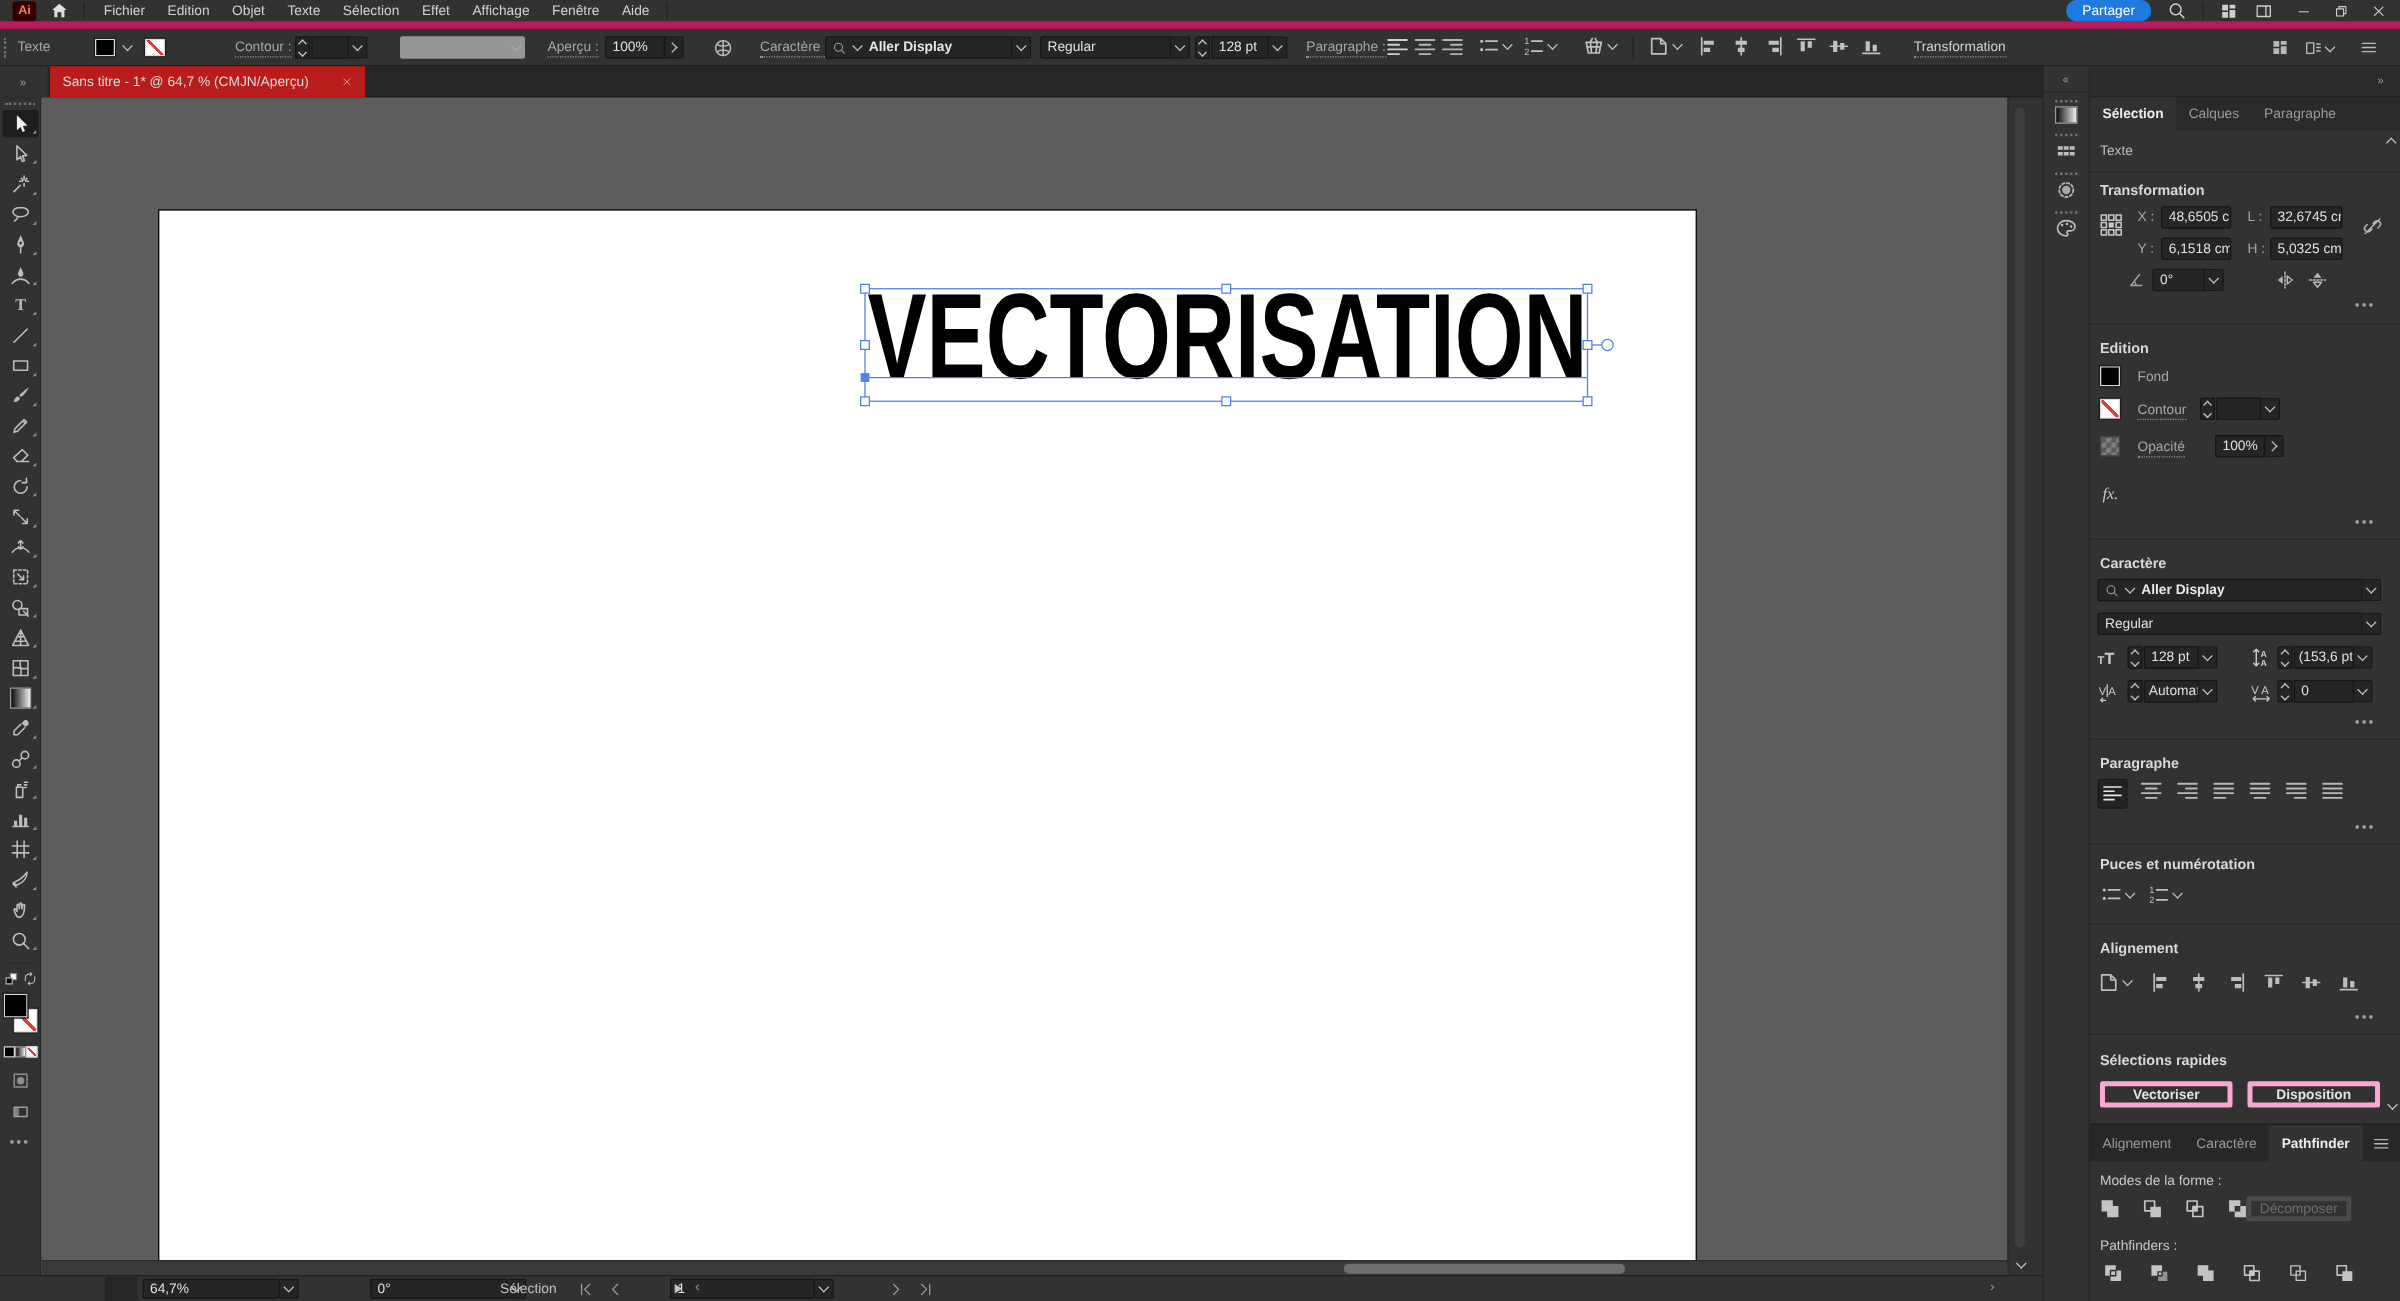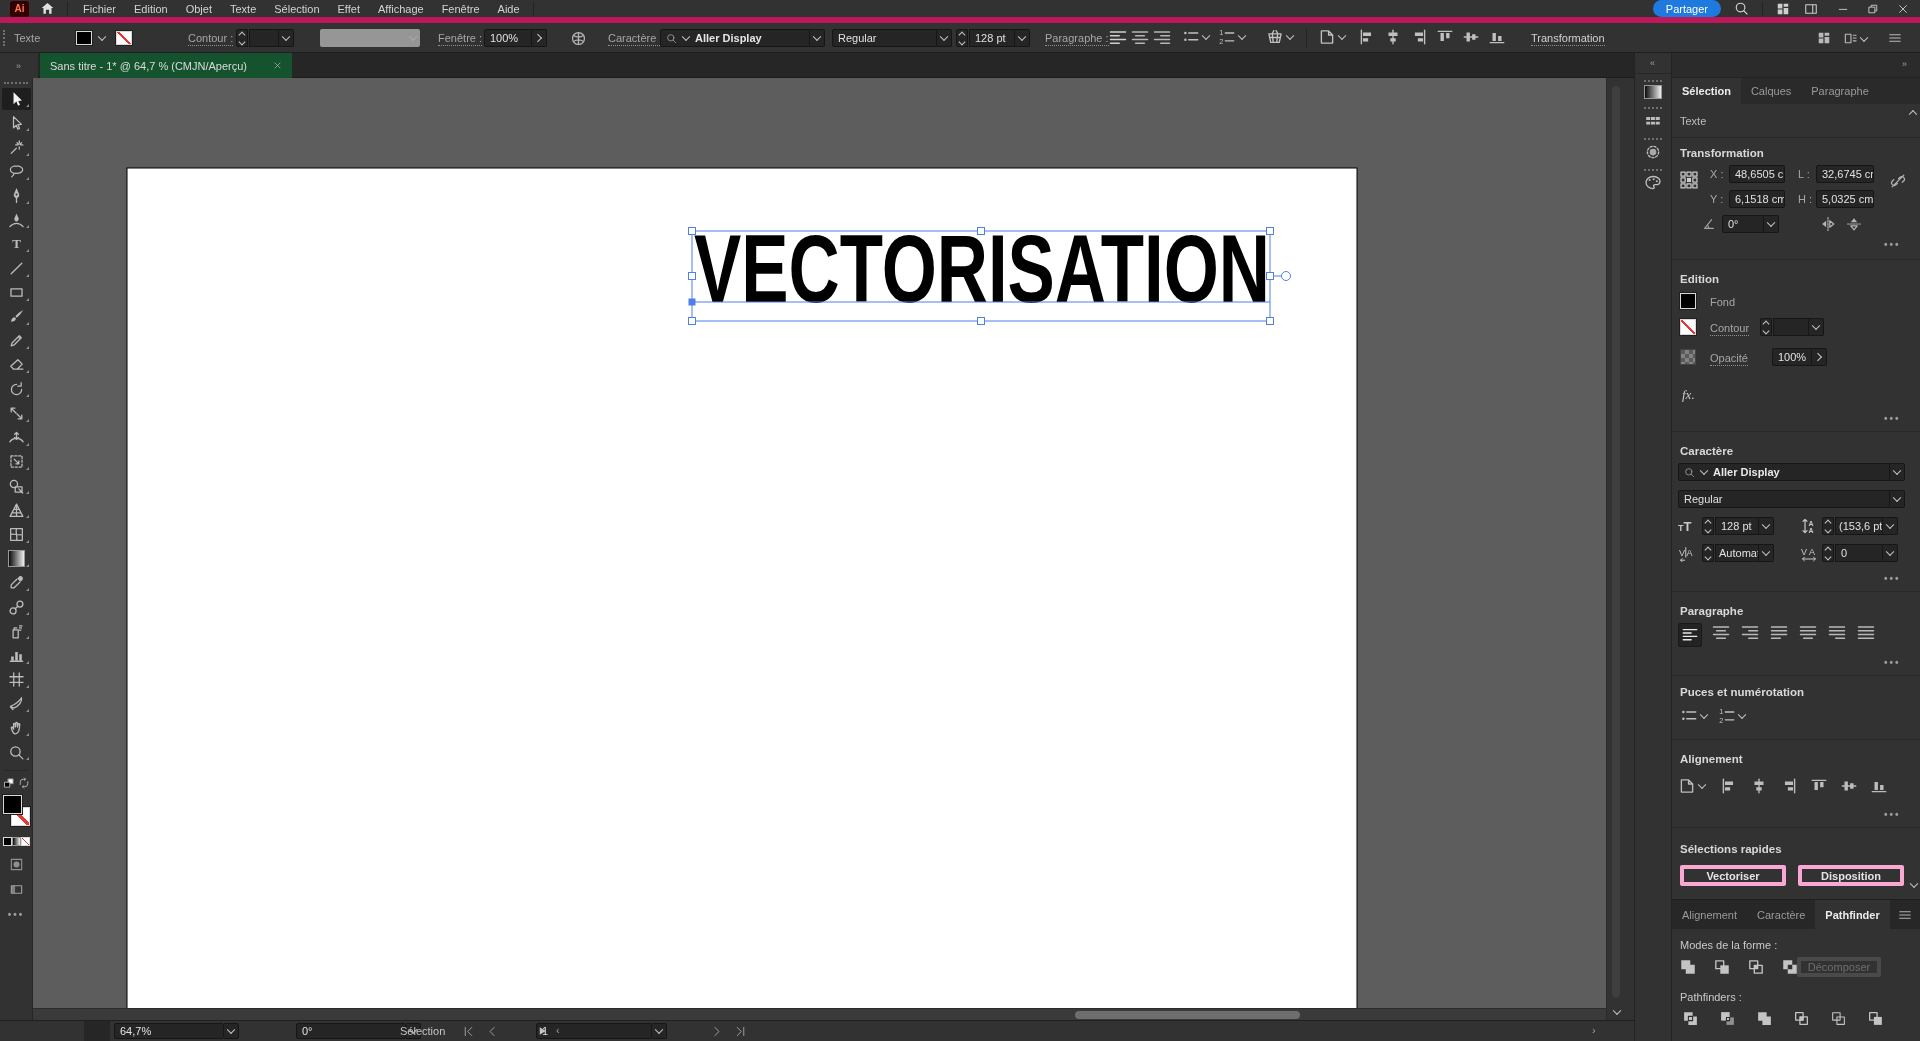--- a/index.html
+++ b/index.html
@@ -130,21 +130,21 @@
     <div class="abs cv naked" style="left:134px;top:6px"></div>
     <span class="abs lbl dotu" style="left:188px;top:9px">Contour :</span>
     <div class="abs" style="left:236px;top:6px;display:flex">
       <div class="stp"></div>
       <div class="fld" style="width:30px;border-radius:0"></div>
       <div class="cv"></div>
     </div>
     <div class="abs" style="left:320px;top:6px;width:100px;height:18px;background:#969696;border-radius:2px;display:flex;align-items:center;justify-content:flex-end">
       <div class="cv naked" style="opacity:.45"></div>
     </div>
-    <span class="abs lbl dotu" style="left:438px;top:9px">Fenêtre :</span>
+    <span class="abs lbl dotu" style="left:438px;top:9px">Aperçu :</span>
     <div class="abs" style="left:484px;top:6px;display:flex">
       <div class="fld" style="width:48px;border-radius:2px 0 0 2px">100%</div>
       <div class="rt"></div>
     </div>
     <span class="abs ic" style="left:570px;top:7px;width:17px;height:17px;color:#b5b5b5">
         <svg viewBox="0 0 16 16">
           <circle cx="8" cy="8" r="5.6"></circle>
           <path d="M8 2.4v11.2M3.2 5.2c3.2 1.9 6.4 1.9 9.6 0M3.2 10.8c3.2-1.9 6.4-1.9 9.6 0"></path>
         </svg>
       </span>
@@ -278,21 +278,21 @@
     </div>
     <span class="abs ic" style="left:1888px;top:8px;width:14px;height:14px;color:#b9b9b9">
         <svg viewBox="0 0 16 16">
           <path d="M2 4.2h12M2 8h12M2 11.8h12"></path>
         </svg>
       </span>
   </div>
 
   <div class="abs" style="left:0;top:53px;width:1634px;height:25px;background:#262626;border-bottom:1px solid #1c1c1c;box-sizing:border-box">
     <div class="abs" style="left:0;top:0;width:38px;height:25px;background:#323232;color:#9f9f9f;font-size:9px;display:flex;align-items:center;justify-content:center;letter-spacing:1px">»</div>
-    <div class="abs" style="left:40px;top:0;width:252px;height:25px;background:#14532d;display:flex;align-items:center;justify-content:space-between;padding:0 10px;box-sizing:border-box">
+    <div class="abs" style="left:40px;top:0;width:252px;height:25px;background:#b91c1c;display:flex;align-items:center;justify-content:space-between;padding:0 10px;box-sizing:border-box">
       <span style="color:#dadada;white-space:nowrap">Sans titre - 1* @ 64,7 % (CMJN/Aperçu)</span>
       <span class="ic" style="width:9px;height:9px;color:#bdbdbd">
           <svg viewBox="0 0 16 16">
             <path d="M3.5 3.5l9 9M12.5 3.5l-9 9"></path>
           </svg>
         </span>
     </div>
   </div>
 
   <div class="abs" style="left:0;top:78px;width:33px;height:942px;background:#323232;border-right:1px solid #272727;box-sizing:border-box">

